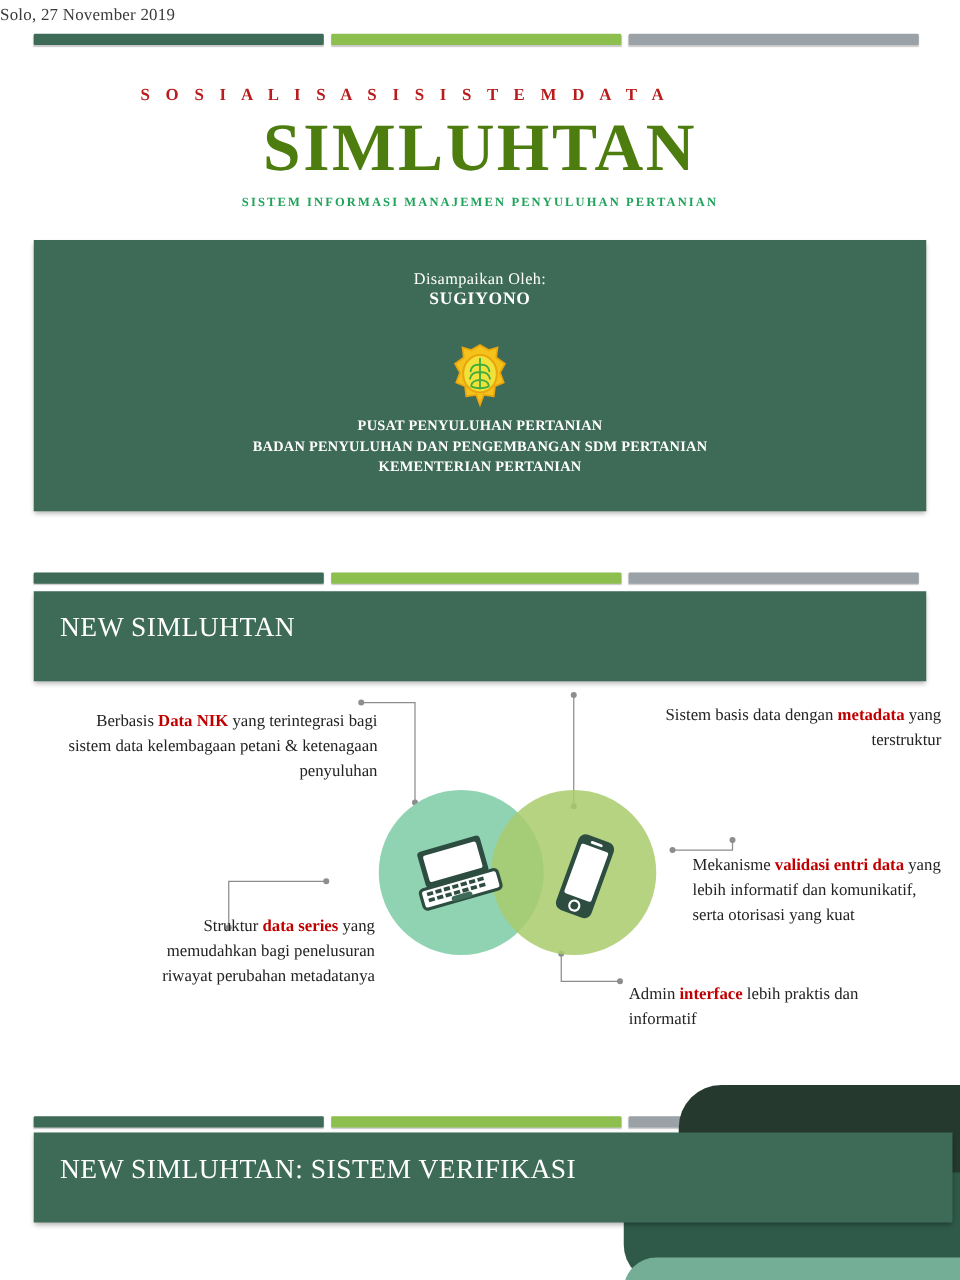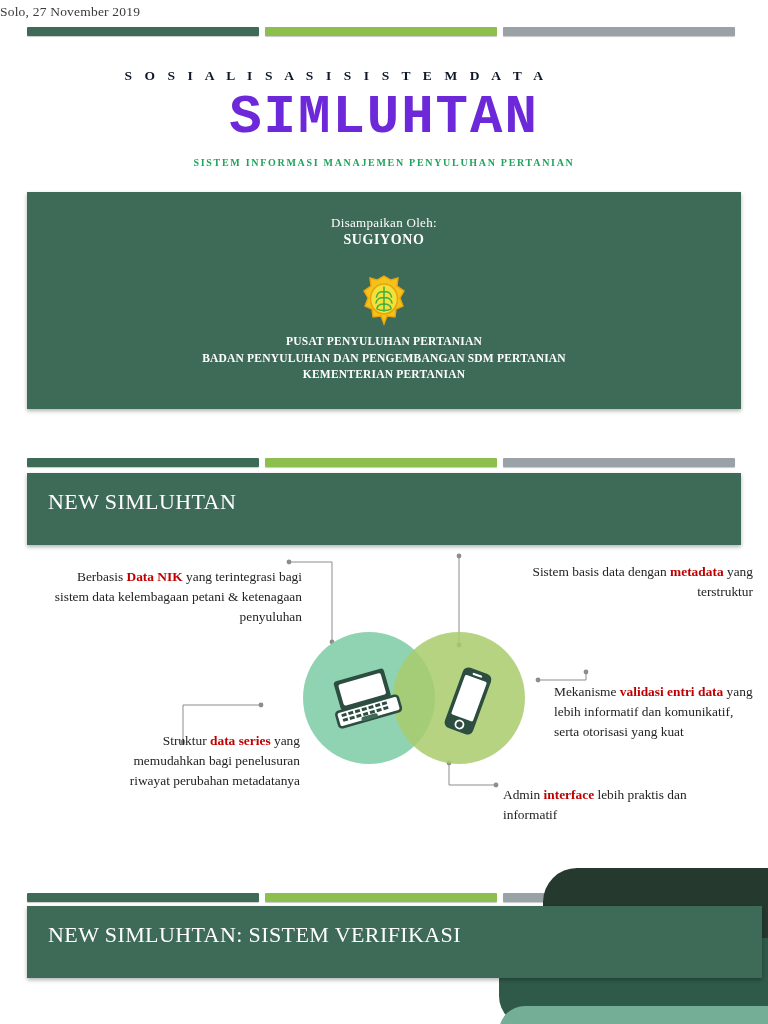--- a/index.html
+++ b/index.html
@@ -37,28 +37,28 @@
   #tribar-mid .seg.lime{width:232px;}
   #tribar-mid .seg.gray{width:232px;}
 
   #tribar-bot{top:893px;left:27px;width:714px;}
   #tribar-bot .seg.dark{width:232px;}
   #tribar-bot .seg.lime{width:232px;}
   #tribar-bot .seg.gray{width:232px;}
 
   
   .eyebrow{
-    position:absolute;top:68px;left:12px;width:648px;text-align:center;
-    font-size:13.5px;letter-spacing:4.6px;color:#0f172a;font-weight:bold;
+    position:absolute;top:68px;left:0;width:648px;text-align:center;
+    font-size:13.5px;letter-spacing:4.6px;color:#b91c1c;font-weight:bold;
     font-family:"Liberation Serif", serif;
   }
   .bigtitle{
     position:absolute;top:90px;left:0;width:768px;text-align:center;
-    font-size:54px;letter-spacing:2px;color:#6d28d9;font-weight:bold;
-    font-family:Liberation Mono, monospace;line-height:1.05;
+    font-size:54px;letter-spacing:2px;color:#4d7c0f;font-weight:bold;
+    font-family:Liberation Serif, serif;line-height:1.05;
   }
   .subtitle{
     position:absolute;top:157px;left:0;width:768px;text-align:center;
     font-size:10px;letter-spacing:1.7px;color:#1fa35b;font-weight:bold;
     font-family:"Liberation Serif", serif;
   }
 
   
   .panel{
     position:absolute;top:192px;left:27px;width:714px;height:217px;

